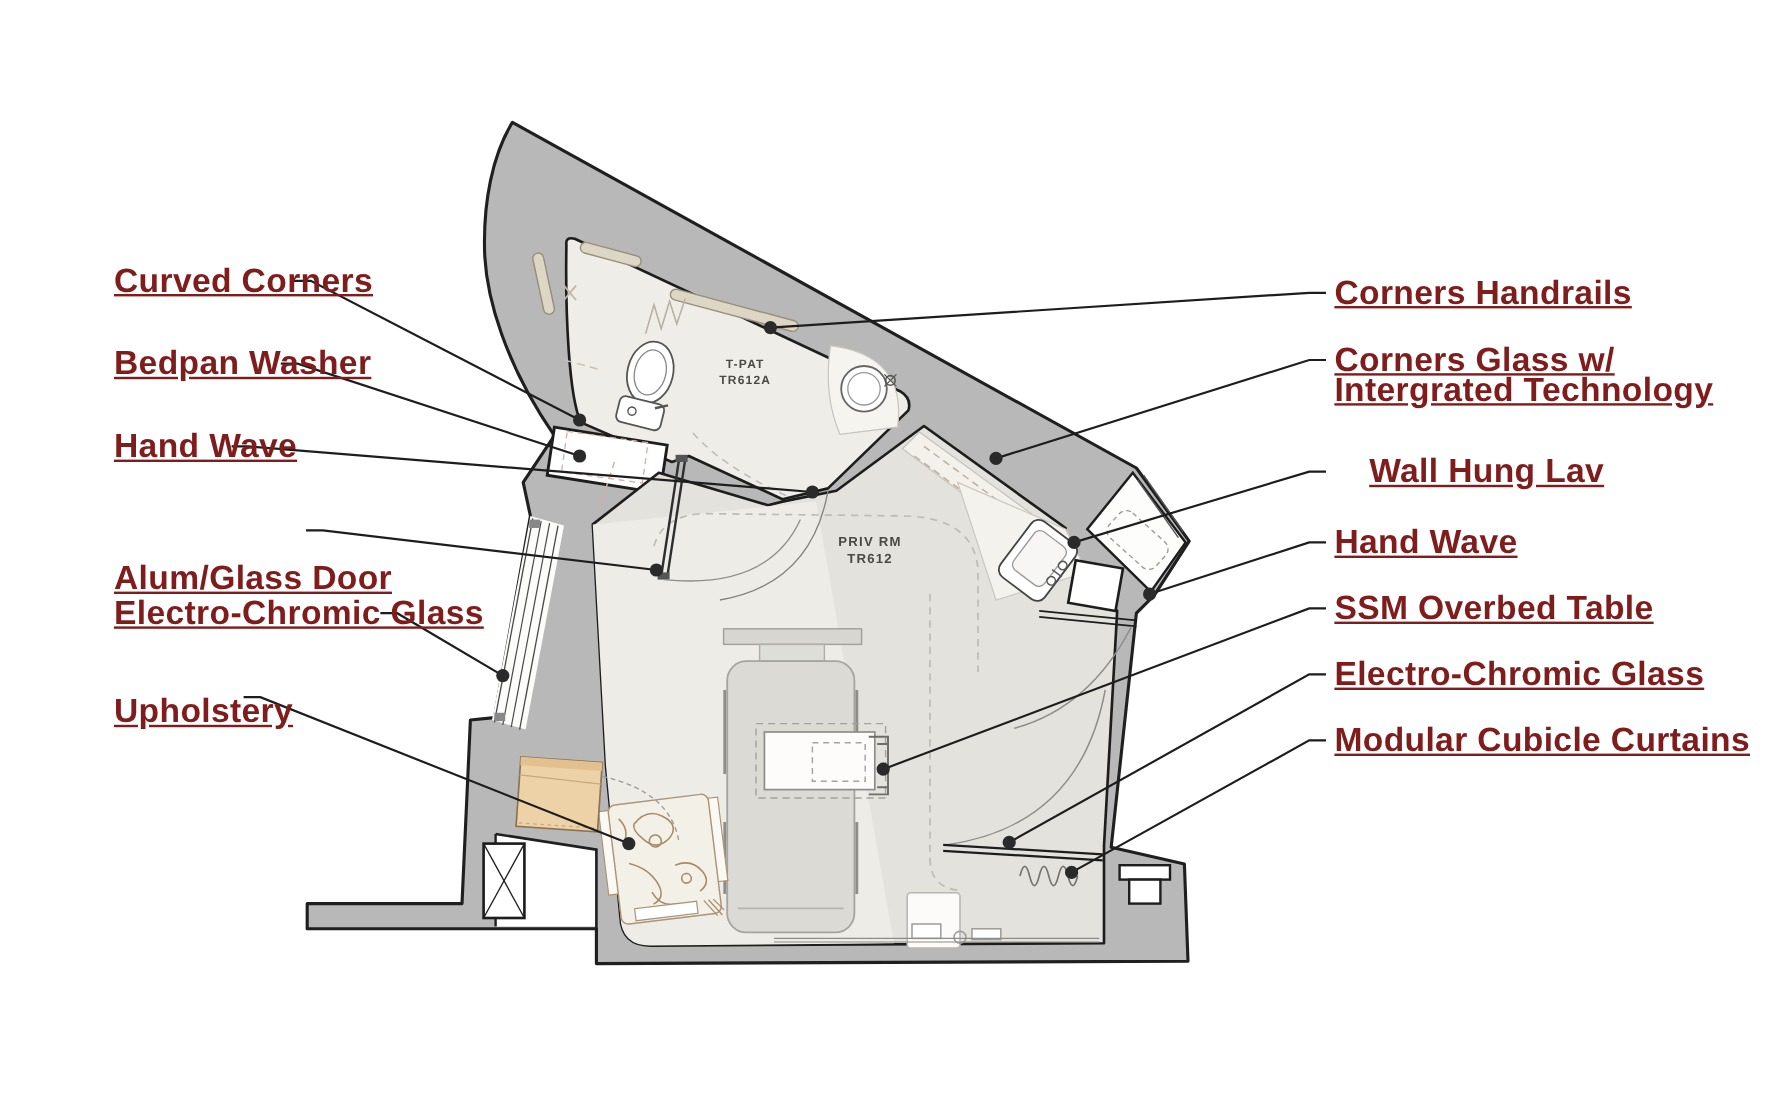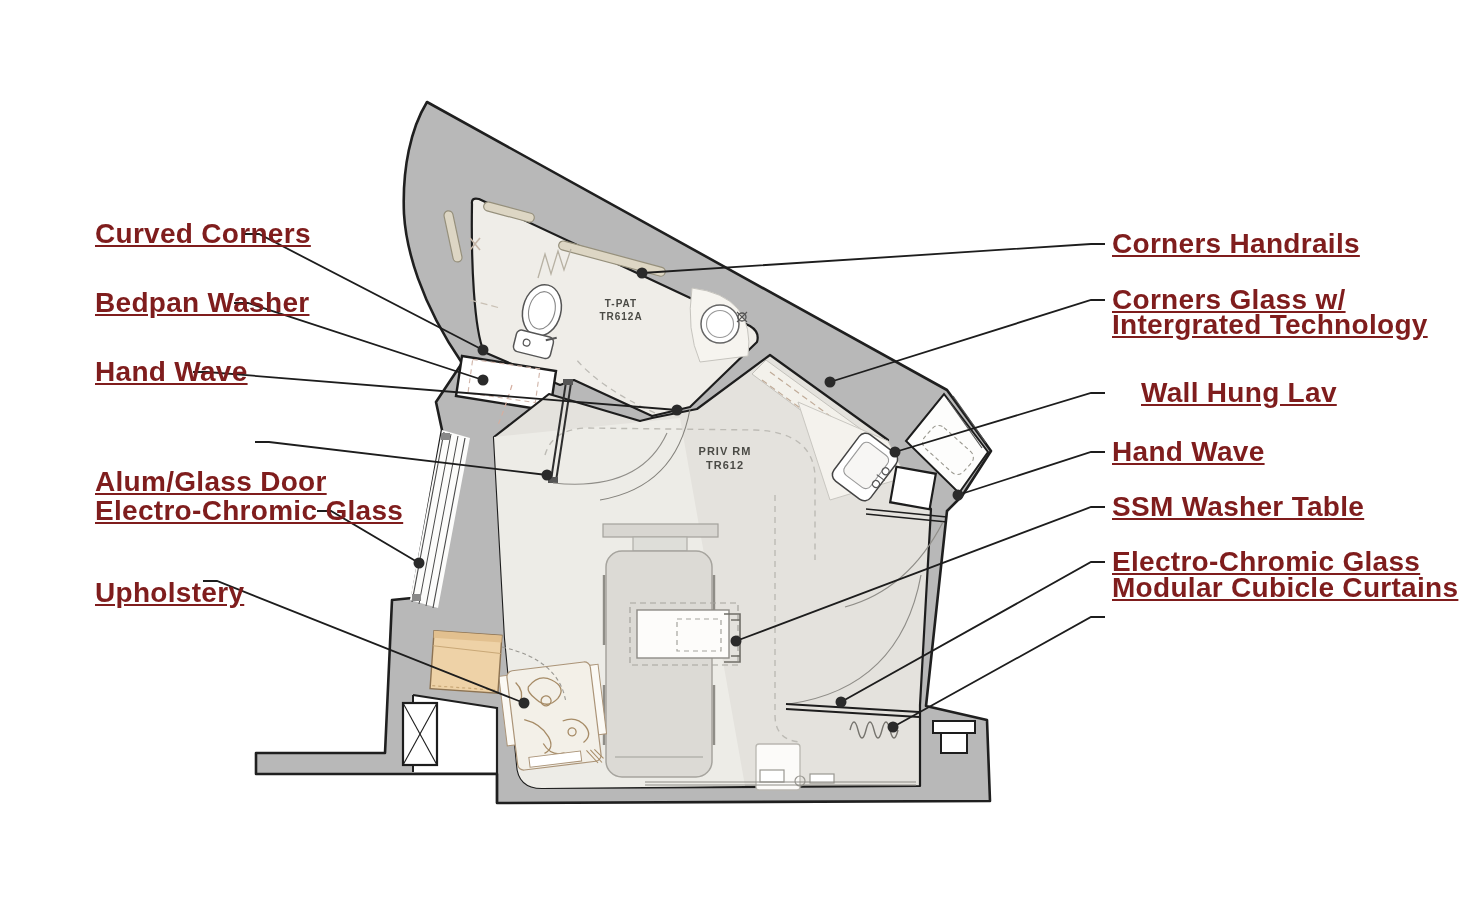--- a/index.html
+++ b/index.html
@@ -237,18 +237,18 @@
       <div class="callout" style="left: 95px; top: 290px;">Bedpan Washer</div>
       <div class="callout" style="left: 95px; top: 359px;">Hand Wave</div>
       <div class="callout" style="left: 95px; top: 429px; margin-top: 40px;">Alum/Glass Door</div>
       <div class="callout" style="left: 95px; top: 498px;">Electro-Chromic Glass</div>
       <div class="callout" style="left: 95px; top: 580px; text-align: center;">Upholstery</div>
       <div class="callout" style="left: 1112px; top: 231px;">Corners Handrails</div>
       <div class="callout" style="left: 1112px; top: 287px;">Corners Glass w/
 Intergrated Technology</div>
       <div class="callout" style="left: 1112px; top: 380px; margin-left: 29px;">Wall Hung Lav</div>
       <div class="callout" style="left: 1112px; top: 439px;">Hand Wave</div>
-      <div class="callout" style="left: 1112px; top: 494px;">SSM Washer Table</div>
+      <div class="callout" style="left: 1112px; top: 494px;">SSM Overbed Table</div>
       <div class="callout" style="left: 1112px; top: 549px;">Electro-Chromic Glass</div>
-      <div class="callout" style="left: 1112px; top: 575px;">Modular Cubicle Curtains</div>
+      <div class="callout" style="left: 1112px; top: 604px;">Modular Cubicle Curtains</div>
     </div>
 
 </div>
 
 </body></html>

